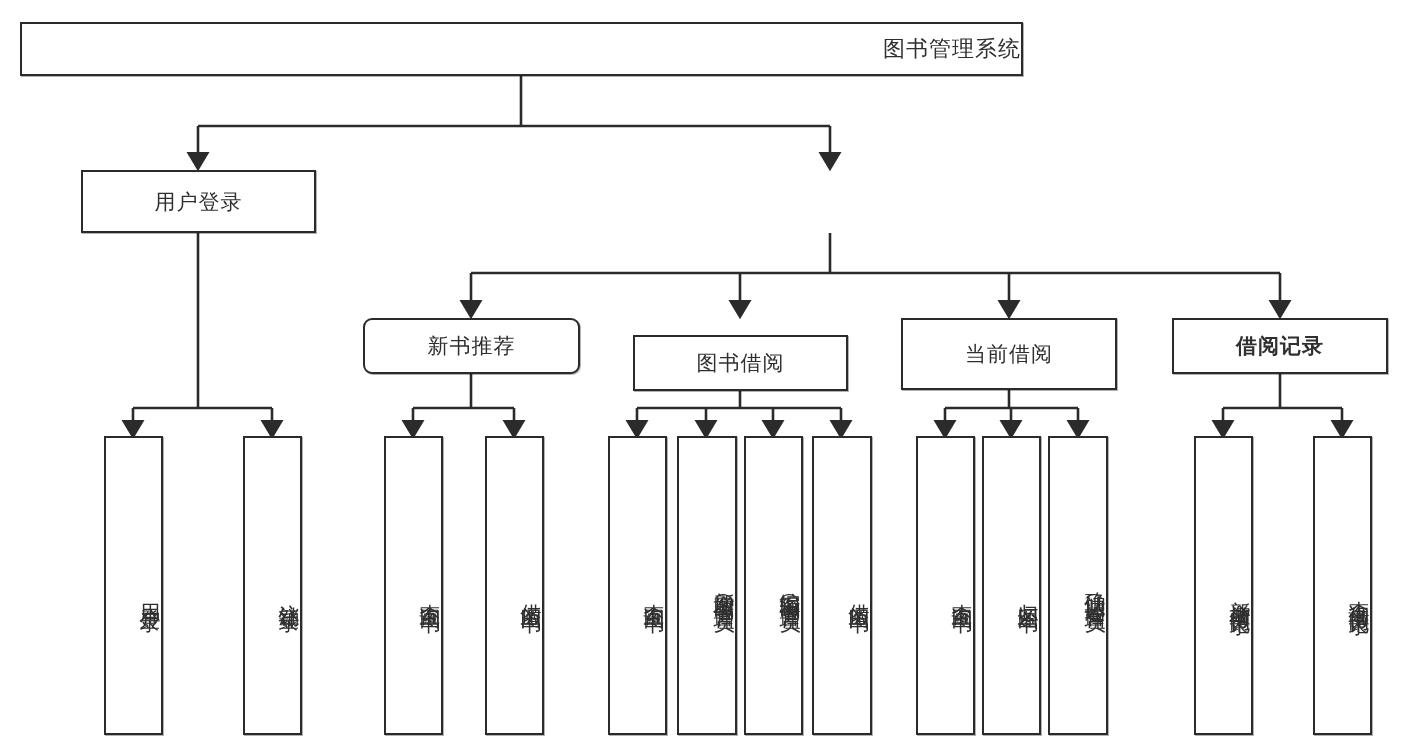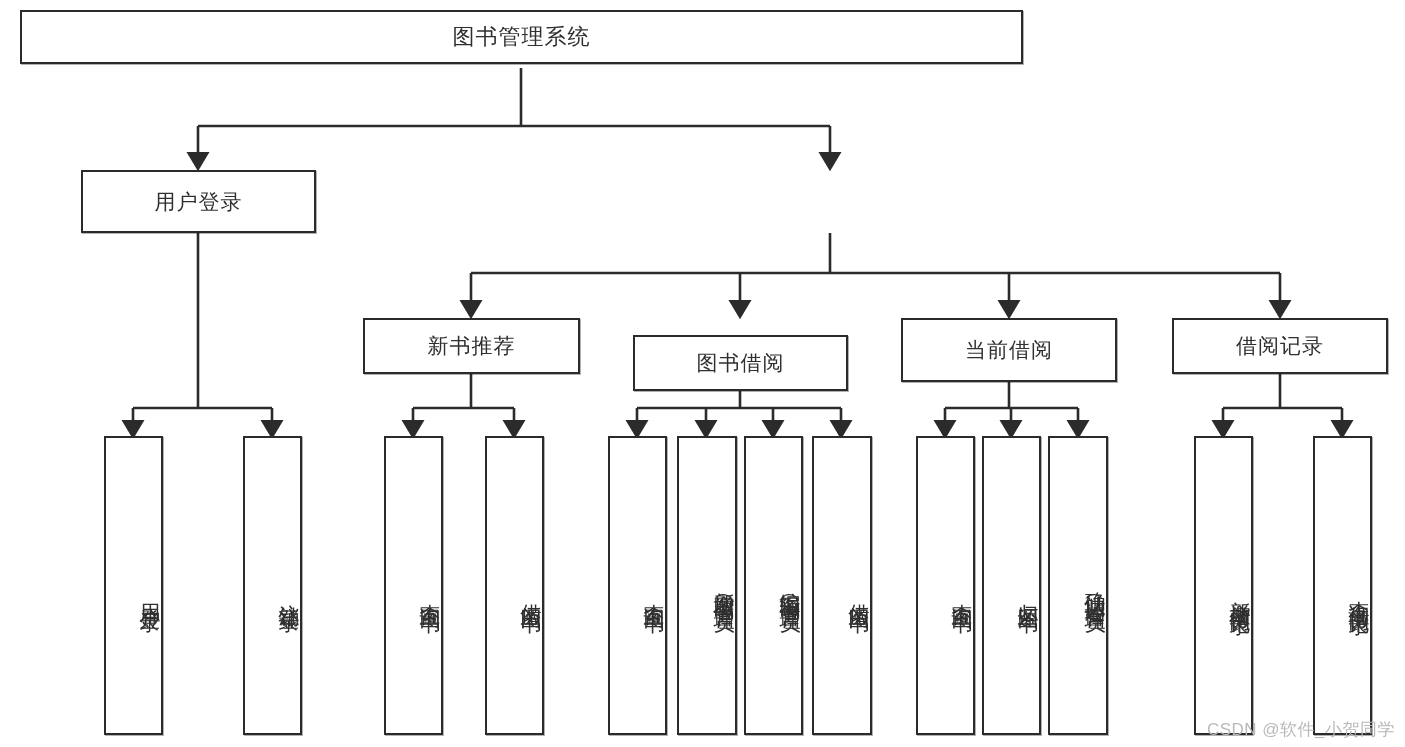--- a/index.html
+++ b/index.html
@@ -123,38 +123,38 @@
       <path d="M1011,408 L1011,428" marker-end="url(#arrow)"></path>
       <path d="M1078,408 L1078,428" marker-end="url(#arrow)"></path>
 
       <path d="M1280,374 L1280,408"></path>
       <path d="M1223,408 L1342,408"></path>
       <path d="M1223,408 L1223,428" marker-end="url(#arrow)"></path>
       <path d="M1342,408 L1342,428" marker-end="url(#arrow)"></path>
     </g>
   </svg>
 
-  <div class="node h root" style="left:20px; top:10px; width:1003px; height:54px;">
+  <div class="node h root" style="left:20px; top:22px; width:1003px; height:54px;justify-content:flex-end;">
     <span>图书管理系统</span>
   </div>
 
   <div class="node h" style="left:81px; top:170px; width:235px; height:63px;">
     <span>用户登录</span>
   </div>
 
-  <div class="node h" style="left:363px; top:318px; width:217px; height:56px;">
+  <div class="node h" style="left:363px; top:318px; width:217px; height:56px;border-radius:9px;">
     <span>新书推荐</span>
   </div>
   <div class="node h" style="left:633px; top:335px; width:215px; height:56px;">
     <span>图书借阅</span>
   </div>
-  <div class="node h" style="left:901px; top:318px; width:216px; height:64px;">
+  <div class="node h" style="left:901px; top:318px; width:216px; height:72px;">
     <span>当前借阅</span>
   </div>
-  <div class="node h" style="left:1172px; top:318px; width:216px; height:56px;">
+  <div class="node h" style="left:1172px; top:318px; width:216px; height:56px;font-weight:bold;">
     <span>借阅记录</span>
   </div>
 
   <div class="node v" style="left:104px; top:436px; width:59px; height:299px;">
     <span class="vtext">用户登录</span>
   </div>
   <div class="node v" style="left:243px; top:436px; width:59px; height:299px;">
     <span class="vtext">注销登录</span>
   </div>
 
@@ -188,15 +188,14 @@
     <span class="vtext">确认归还（管理员）</span>
   </div>
 
   <div class="node v" style="left:1194px; top:436px; width:59px; height:299px;">
     <span class="vtext">新增借阅记录</span>
   </div>
   <div class="node v" style="left:1313px; top:436px; width:59px; height:299px;">
     <span class="vtext">查询借阅记录</span>
   </div>
 
-  <div class="watermark">CSDN @软件_小贺同学</div>
 
 </div>
 
 </body></html>

